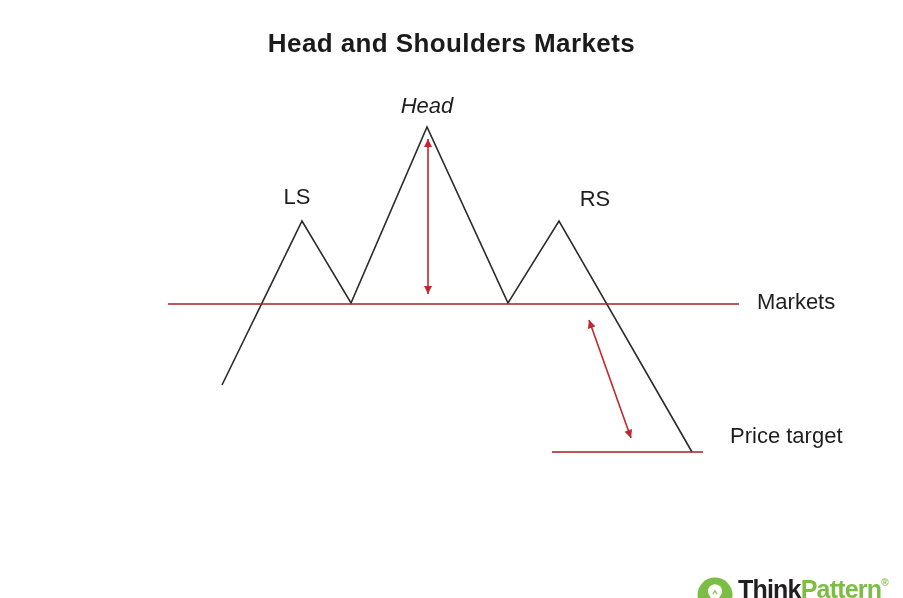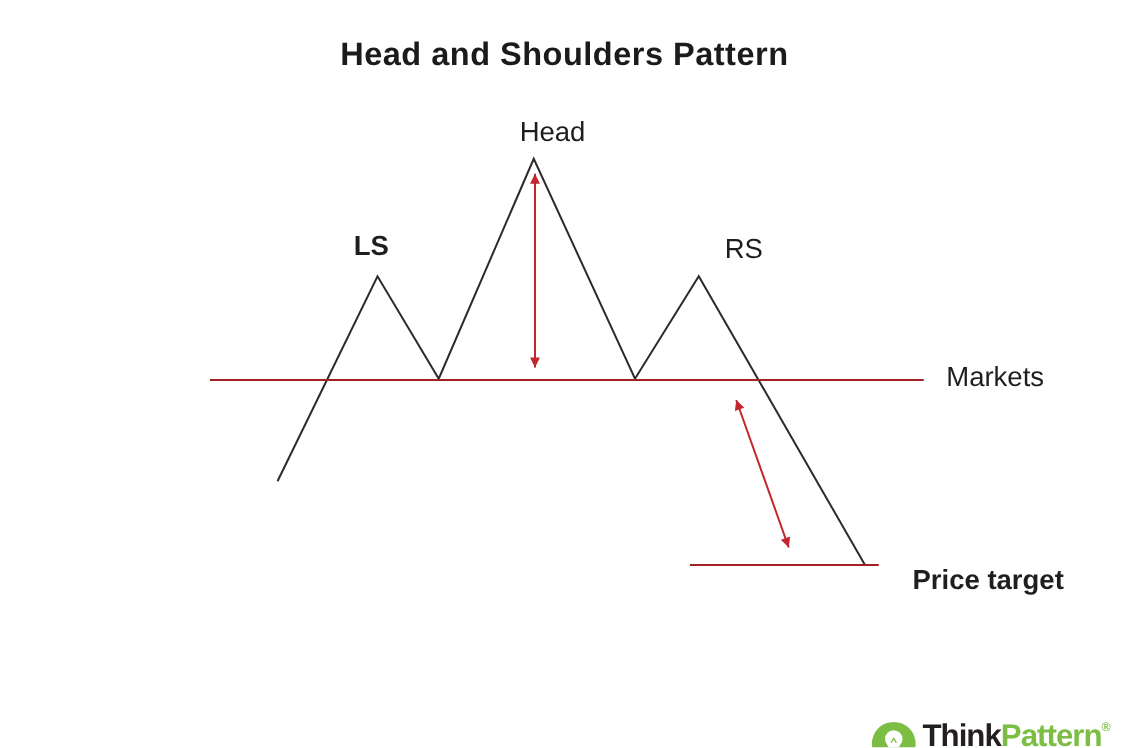--- a/index.html
+++ b/index.html
@@ -36,25 +36,25 @@
   }
   .diagram-label {
     position: absolute;
     font-size: 22px;
     font-weight: 400;
     color: #1e1e1e;
     white-space: nowrap;
     line-height: 1;
   }
   .label-center { transform: translateX(-50%); }
-  .label-head  { left: 442px; top: 95px; }
-  .label-ls    { left: 297px; top: 186px; font-weight: bold; }
+  .label-head  { left: 427px; top: 95px; font-style: italic; }
+  .label-ls    { left: 297px; top: 186px; }
   .label-rs    { left: 558px; top: 188px; margin-left: 37px; }
   .label-neckline     { left: 757px; top: 291px; }
-  .label-price-target { left: 730px; top: 453px; font-weight: bold; }
+  .label-price-target { left: 730px; top: 425px; }
 
   .logo {
     position: absolute;
     left: 697px;
     top: 535px;
     display: flex;
     margin-top: 42px;
   }
   .logo-icon {
     width: 36px;
@@ -78,21 +78,21 @@
     align-self: flex-start;
     margin-top: 1px;
     line-height: 1;
   }
 </style>
 </head>
 <body>
 
 <div class="page">
 
-  <h1 class="title">Head and Shoulders Pattern</h1>
+  <h1 class="title">Head and Shoulders Markets</h1>
 
   <svg class="diagram-svg" viewBox="0 0 903 598" xmlns="http://www.w3.org/2000/svg" aria-hidden="true">
     <defs>
       <marker id="arrowhead" viewBox="0 0 10 10" refX="10" refY="5" markerWidth="9" markerHeight="8" markerUnits="userSpaceOnUse" orient="auto-start-reverse">
         <path d="M0,0 L10,5 L0,10 Z" fill="#c1272d"></path>
       </marker>
     </defs>
 
     <polyline points="222,385 302,221 351,303 427,127 508,303 559,221 692,452" fill="none" stroke-width="1.6" stroke-linejoin="miter" stroke="#2d2a2b"></polyline>
 

